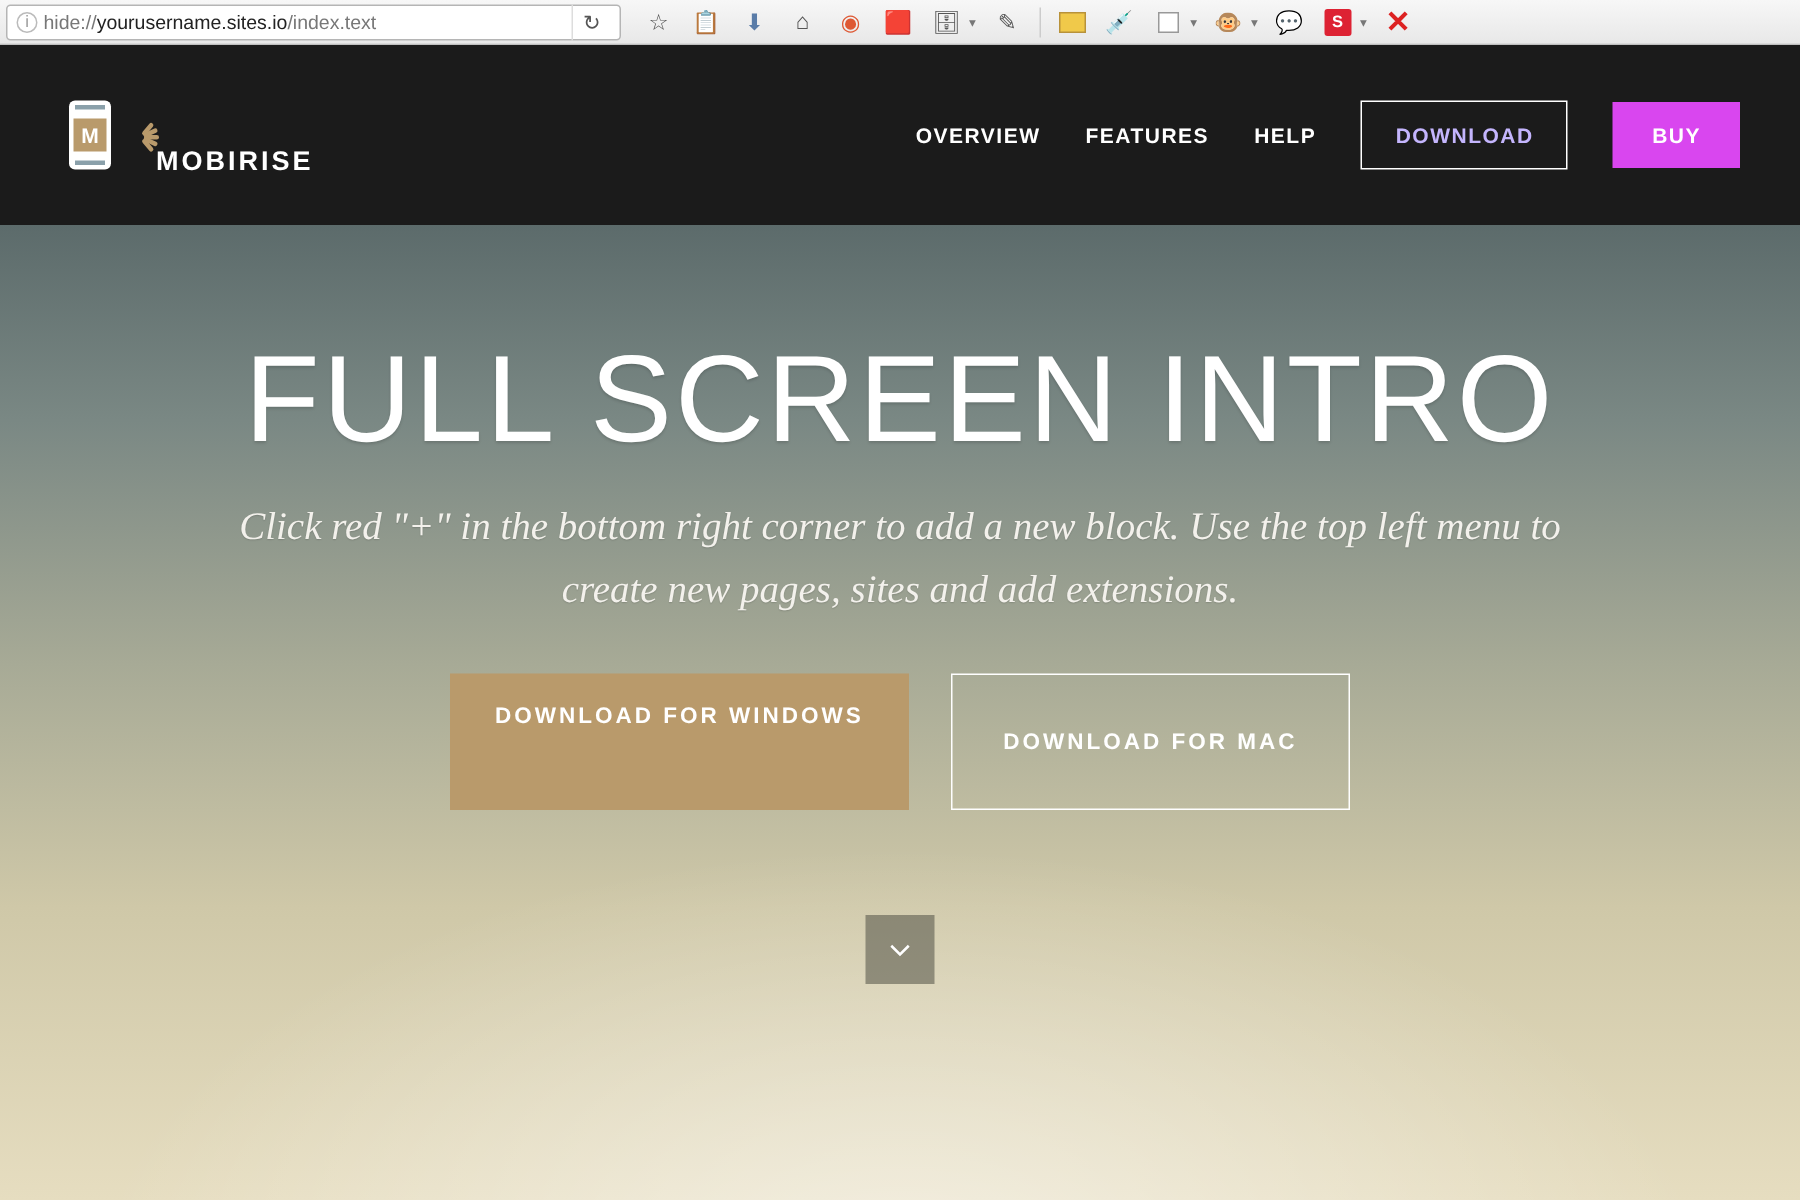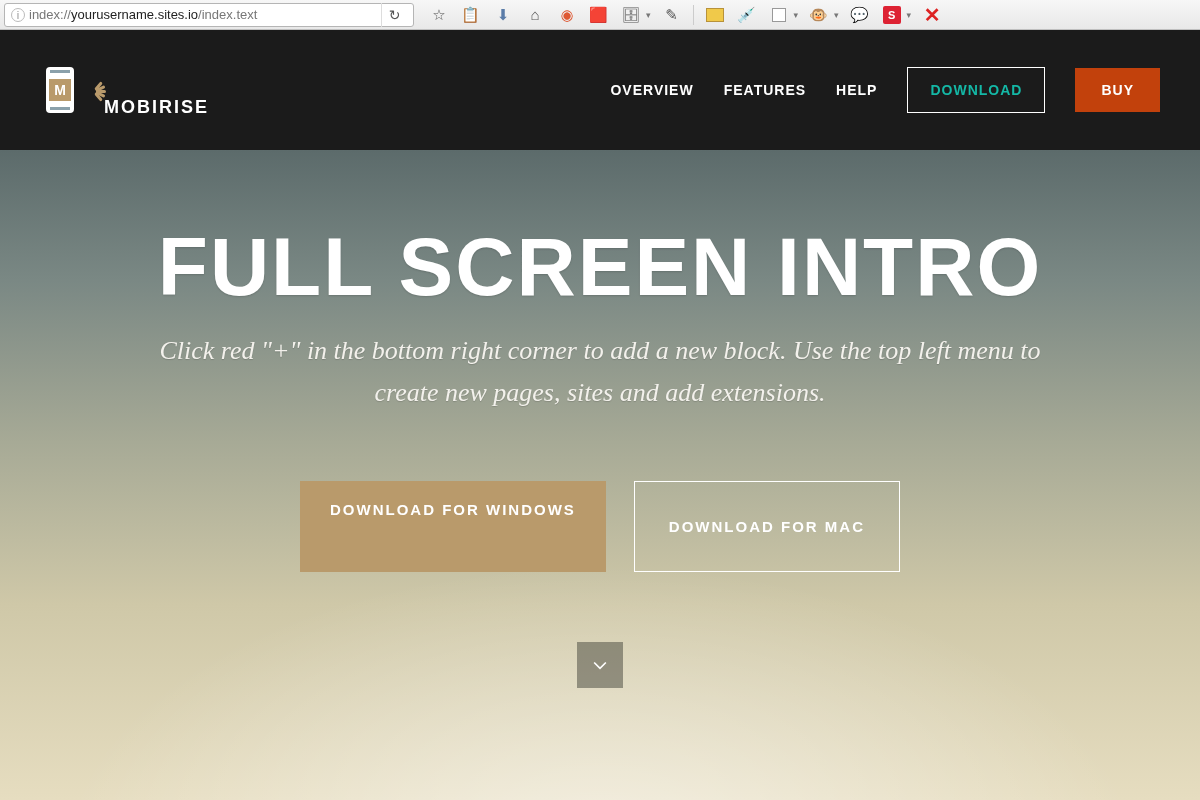--- a/index.html
+++ b/index.html
@@ -105,24 +105,24 @@
   }
   .brand-name { font-weight:bold; letter-spacing:2px; font-size:18px; margin-left:10px;margin-top:34px;}
   .nav-spacer { flex:1; }
   .nav-link {
     font-size:14px; font-weight:bold; letter-spacing:1px;
     color:#fff; text-decoration:none; cursor:pointer;
   }
   .nav-btn-outline {
     border:1px solid #fff; padding:14px 22px;
     font-size:14px; font-weight:bold; letter-spacing:1px;
-    color:#14b8a6; cursor:pointer;
+    color:#c4b5fd; cursor:pointer;
   }
   .nav-btn-solid {
-    background:#c2410c; padding:14px 26px;
+    background:#d946ef; padding:14px 26px;
     font-size:14px; font-weight:bold; letter-spacing:1px;
     color:#fff; cursor:pointer;
   }
 
   
   .hero {
     position:relative;
     width:100%;
     height:650px;
     background:
@@ -130,36 +130,36 @@
       linear-gradient(180deg, #5c6b6b 0%, #7a8884 20%, #a7aa96 45%, #cfc8a8 70%, #e6ddc0 100%);
     display:flex;
     flex-direction:column;
     align-items:center;
     padding-top:70px;
     color:#fff;
     text-align:center;
   }
   .hero-title {
     font-size:82px;
-    font-weight:700;
+    font-weight:400;
     letter-spacing:2px;
     text-shadow:0 1px 2px rgba(0,0,0,0.15);
   }
   .hero-sub {
     font-family: Georgia, 'Times New Roman', serif;
     font-style:italic;
     font-size:26px;
     line-height:1.6;
     max-width:940px;
     margin-top:16px;
     color:#f3f1ec;
     text-shadow:0 1px 1px rgba(0,0,0,0.15);
   }
   .hero-buttons {
-    display:flex; gap:28px; margin-top:68px;justify-content:center;
+    display:flex; gap:28px; margin-top:36px;justify-content:center;
   }
   .hero-btn-solid {
     background:#b99a6b;
     padding:20px 30px;
     font-size:15px; font-weight:bold; letter-spacing:2px;
     color:#fff; cursor:pointer;
   }
   .hero-btn-outline {
     border:1px solid #fff;
     padding:36px 34px;
@@ -175,21 +175,21 @@
   }
   .scroll-down svg { width:20px; height:20px; stroke:#fff; stroke-width:2; fill:none; }
 </style>
 </head>
 <body>
 
 <div class="browser-chrome">
   <div class="url-bar">
     <span class="url-info">i</span>
     <span class="url-text">
-      <span>index://</span><span class="domain">yourusername.sites.io</span><span>/index.text</span>
+      <span>hide://</span><span class="domain">yourusername.sites.io</span><span>/index.text</span>
     </span>
     <span class="reload-btn">↻</span>
   </div>
   <div class="toolbar-icons">
     <span class="tb-icon">☆</span>
     <span class="tb-icon">📋</span>
     <span class="tb-icon" style="color:#5a7ca8">⬇</span>
     <span class="tb-icon">⌂</span>
     <span class="tb-icon" style="color:#de5833">◉</span>
     <span class="tb-icon">🟥</span>

